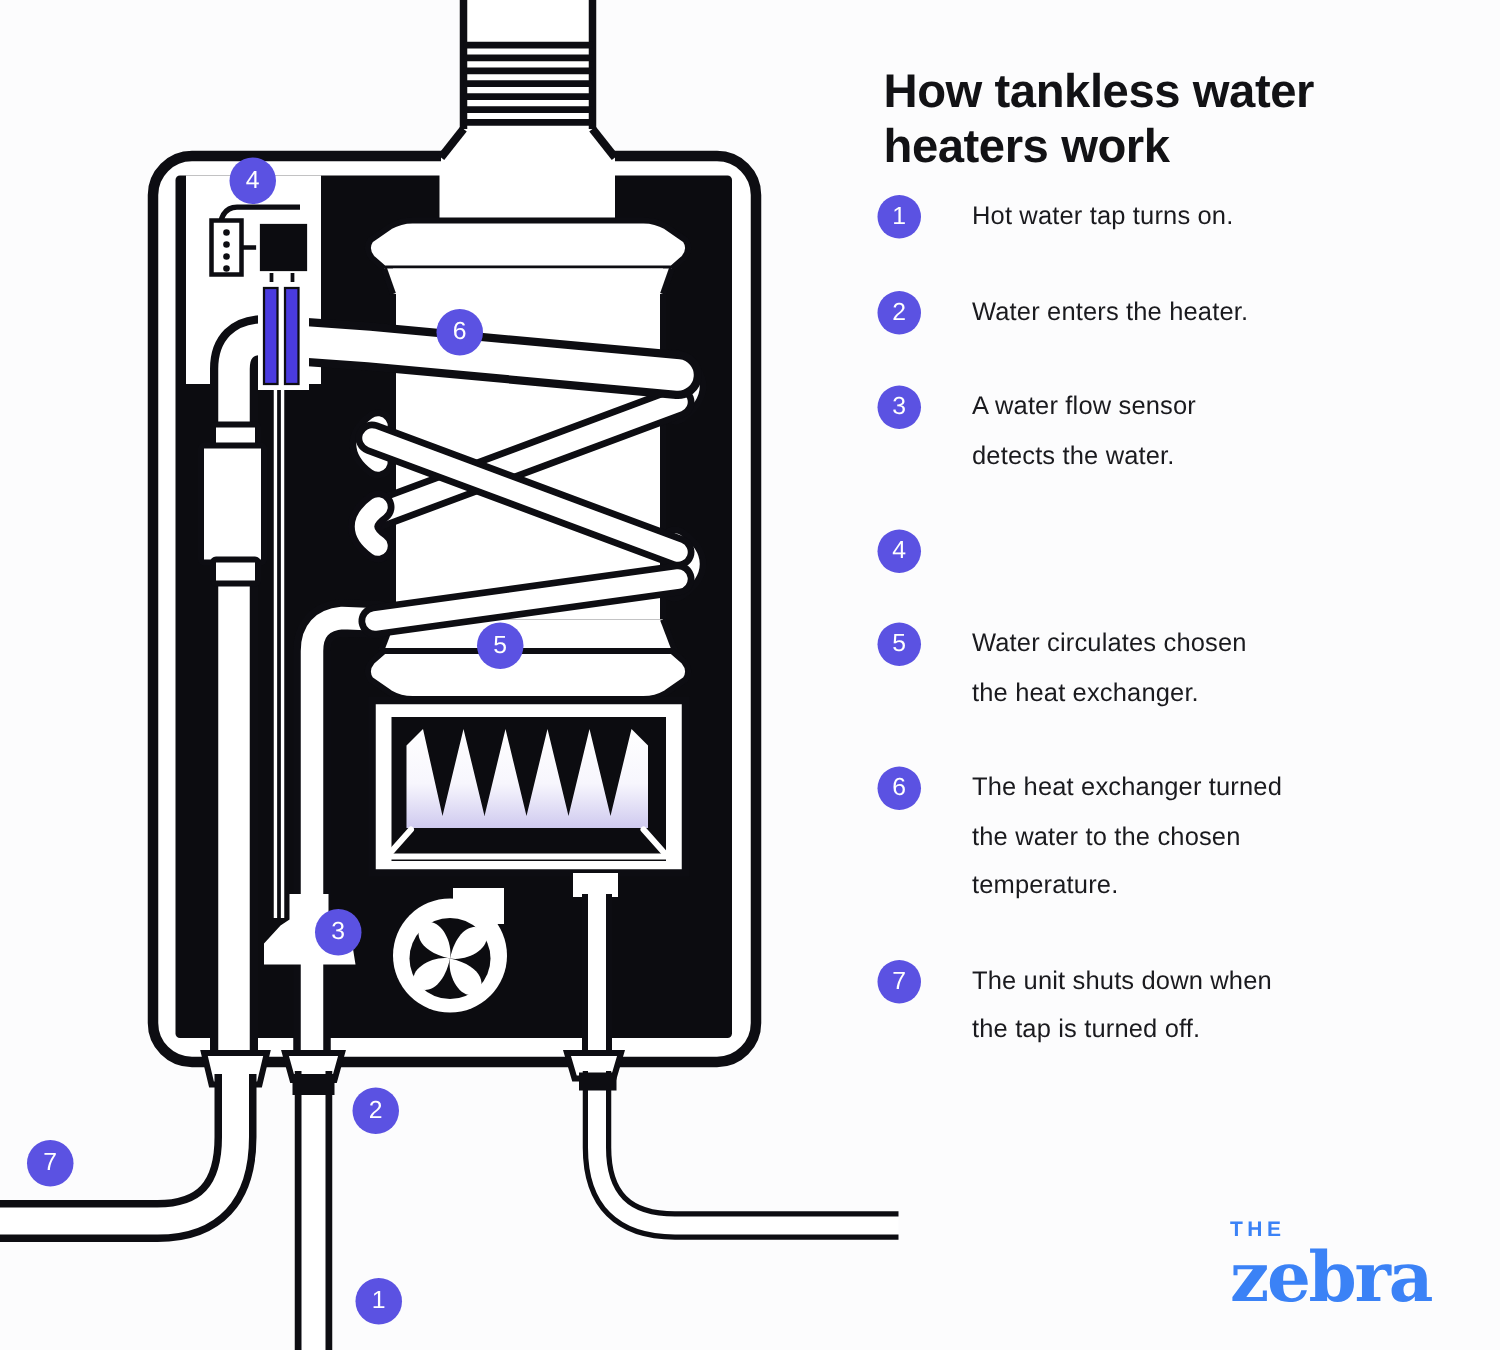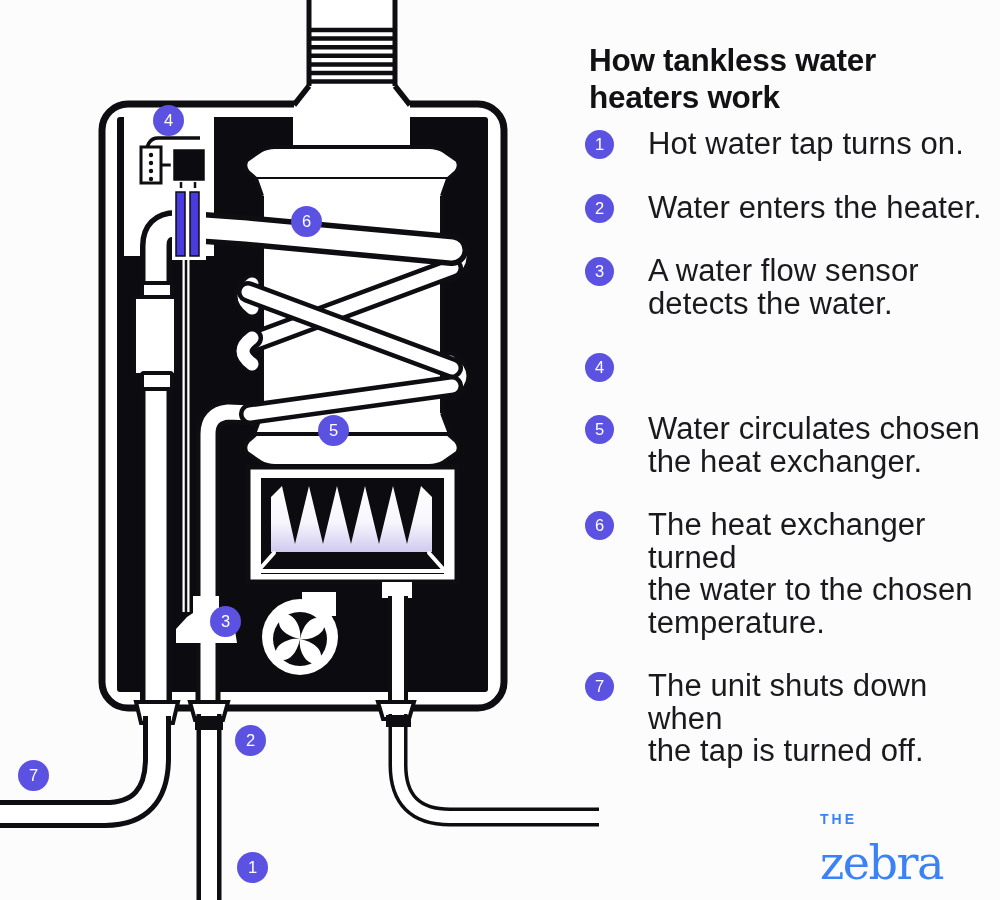--- a/index.html
+++ b/index.html
@@ -22,21 +22,21 @@
     display:flex;flex-direction:column;gap:31px;
   }
   .step{display:flex;gap:34px;align-items:flex-start;}
   .badge{
     flex:none;width:29px;height:29px;border-radius:50%;
     background:#5b52e2;color:#ffffff;
     font-size:16.5px;line-height:29px;text-align:center;
     margin-top:2px;
   }
   .step-text{
-    font-size:31px;line-height:32.5px;color:#1a1a1e;
+    font-size:17px;line-height:32.5px;color:#1a1a1e;
     letter-spacing:0.1px;white-space:pre-line;
   }
 
   
   .dbadge{
     position:absolute;width:31px;height:31px;border-radius:50%;
     background:#5b52e2;color:#fff;
     font-size:16.5px;line-height:31px;text-align:center;
   }
   .db-4{left:153px;top:105px;}
@@ -46,22 +46,22 @@
   .db-2{left:235px;top:725px;}
   .db-1{left:237px;top:852px;}
   .db-7{left:18px;top:760px;}
 
   
   .logo{position:absolute;left:820px;top:812px;width:160px;color:#3b82f6;}
   .logo-the{
     font-size:14px;font-weight:700;letter-spacing:3px;line-height:14px;
   }
   .logo-zebra{
-    font-family:"DejaVu Serif", serif;font-weight:400;
-    font-size:46px;line-height:42px;letter-spacing:-1.5px;margin-top:16px;
+    font-family:"DejaVu Serif", serif;font-weight:700;
+    font-size:46px;line-height:42px;letter-spacing:-1.5px;margin-top:4px;
   }
 </style>
 </head>
 <body>
 
 <div class="stage">
 
   <svg class="diagram" width="1000" height="900" viewBox="0 0 1000 900">
     <defs>
       <linearGradient id="flameGrad" x1="0" y1="0" x2="0" y2="1">

